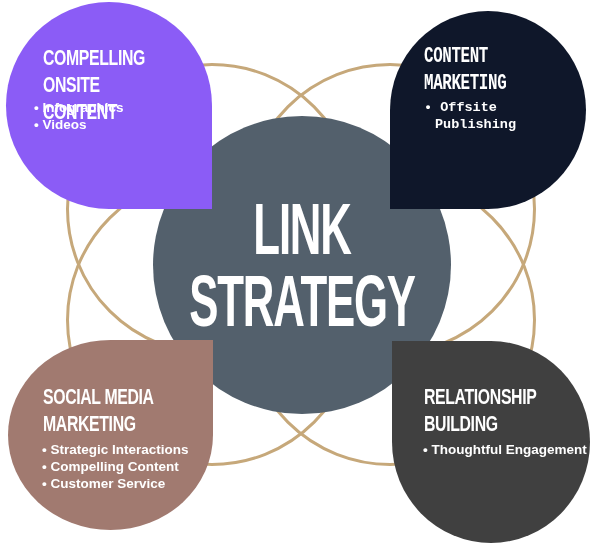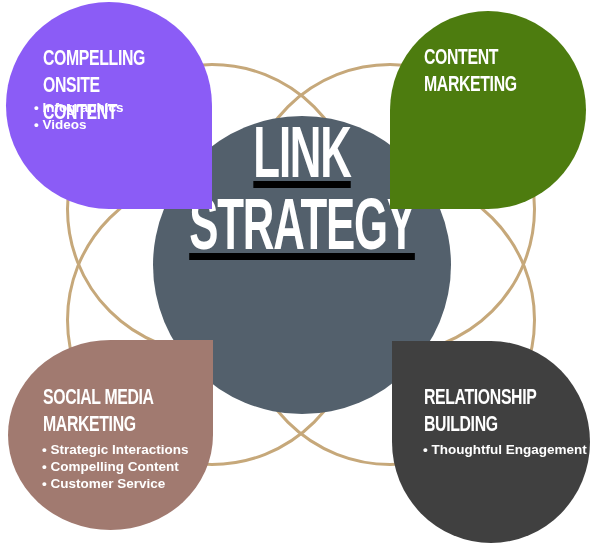--- a/index.html
+++ b/index.html
@@ -13,21 +13,21 @@
     border:3px solid #c6a87a;border-radius:50%;z-index:1;
   }
   .ring.r1{left:66px;top:63px;}
   .ring.r2{left:244px;top:63px;}
   .ring.r3{left:66px;top:174px;}
   .ring.r4{left:244px;top:174px;}
   
   .center-circle{
     position:absolute;left:153px;top:116px;width:298px;height:298px;
     background:#53606c;border-radius:50%;z-index:2;
-    display:flex;justify-content:center;text-decoration:underline;
+    display:flex;align-items:center;justify-content:center;
   }
   .center-text{
     color:#fff;font-weight:bold;font-size:73px;line-height:72px;
     letter-spacing:-2px;text-align:center;white-space:pre-line;
     transform:scaleX(0.60);transform-origin:center center;
   }
   
   .petal{position:absolute;z-index:3;}
   .petal.tl{left:6px;top:2px;width:206px;height:207px;background:#bd9b6b;border-radius:50% 50% 0 50%;}
   .petal.tr{left:390px;top:11px;width:196px;height:198px;background:#e67a2c;border-radius:50% 50% 50% 0;}
@@ -67,24 +67,25 @@
 
   <div class="petal tl" style="background-color: #8b5cf6;">
     <div class="petal-title">COMPELLING
 ONSITE CONTENT</div>
     <div class="bullets">
         <div class="bullet">Infographics</div>
         <div class="bullet">Videos</div>
       </div>
   </div>
 
-  <div class="petal tr" style="background-color: #4d7c0f;">
+  <div class="petal tr" style="background-color: #0f172a; font-family: Liberation Mono, monospace;">
     <div class="petal-title">CONTENT
 MARKETING</div>
     <div class="bullets">
+        <div class="bullet">Offsite Publishing</div>
       </div>
   </div>
 
   <div class="petal bl" style="background-color: rgb(161, 122, 112);">
     <div class="petal-title">SOCIAL MEDIA
 MARKETING</div>
     <div class="bullets">
         <div class="bullet">Strategic Interactions</div>
         <div class="bullet">Compelling Content</div>
         <div class="bullet">Customer Service</div>

